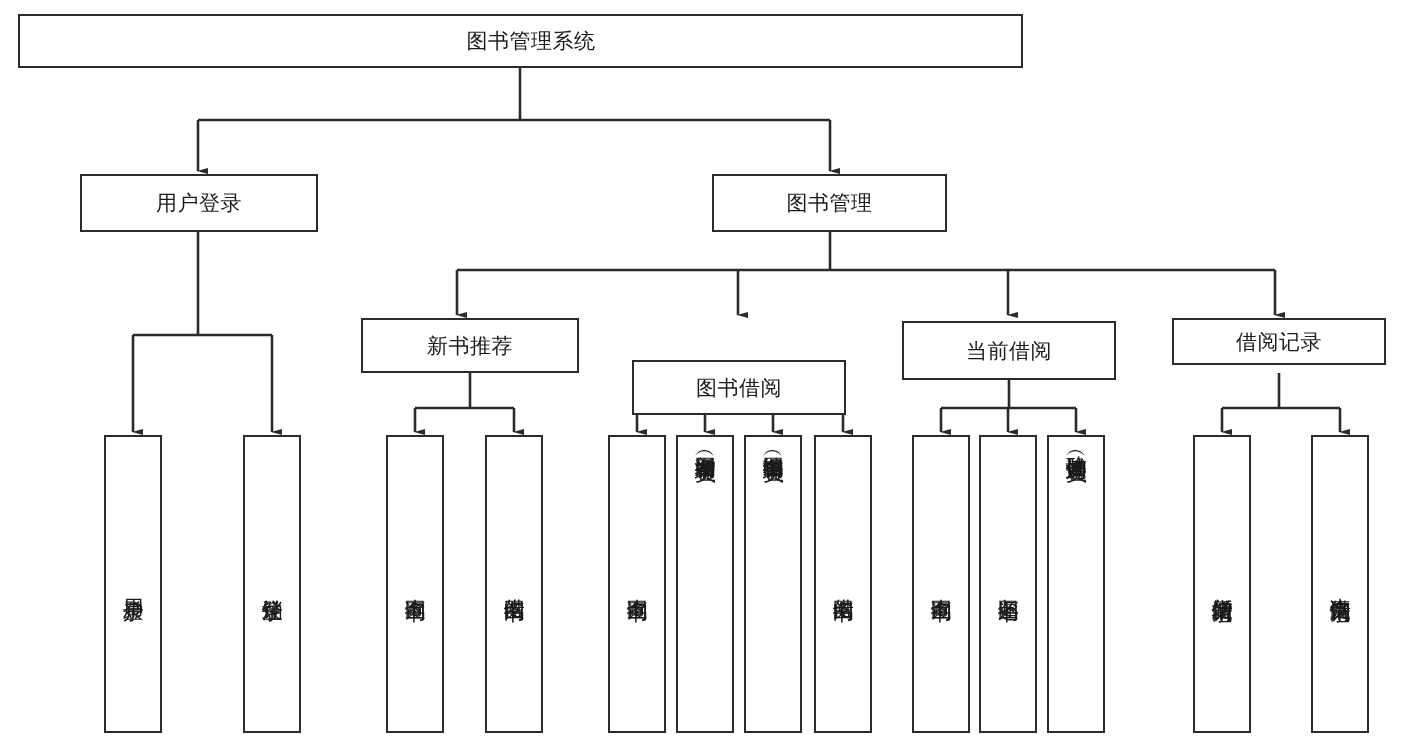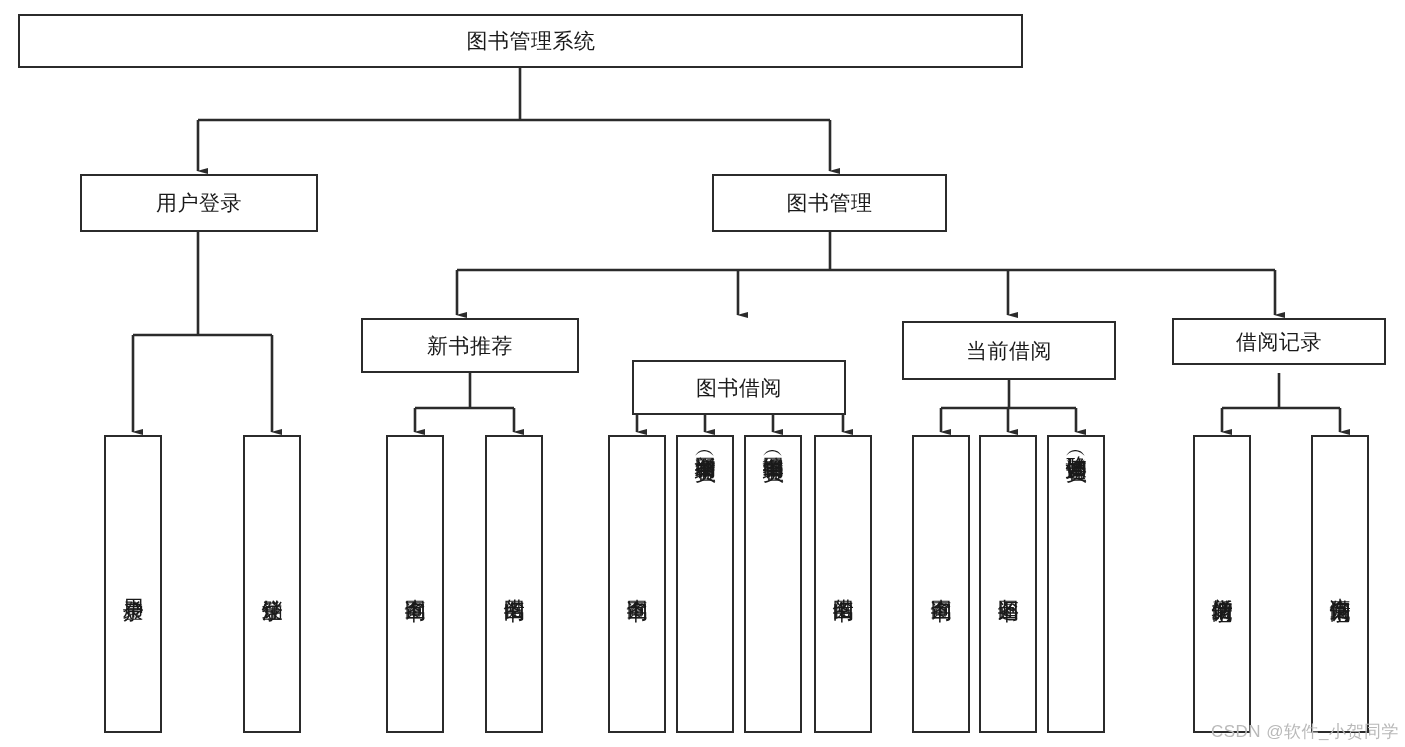--- a/index.html
+++ b/index.html
@@ -168,14 +168,13 @@
         <span class="node-v top-align">确认归还（管理员）</span>
       </div>
       <div class="node-box" style="left: 1193px; top: 435px; width: 58px; height: 298px;">
         <span class="node-v">新增借阅记录</span>
       </div>
       <div class="node-box" style="left: 1311px; top: 435px; width: 58px; height: 298px;">
         <span class="node-v">查询借阅记录</span>
       </div>
     </div>
 
-  <div class="watermark">CSDN @软件_小贺同学</div>
 </div>
 
 </body></html>

